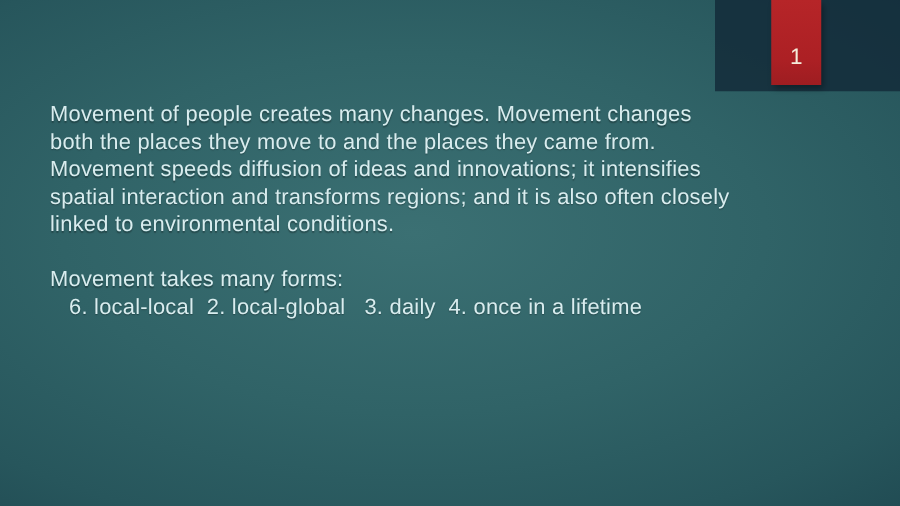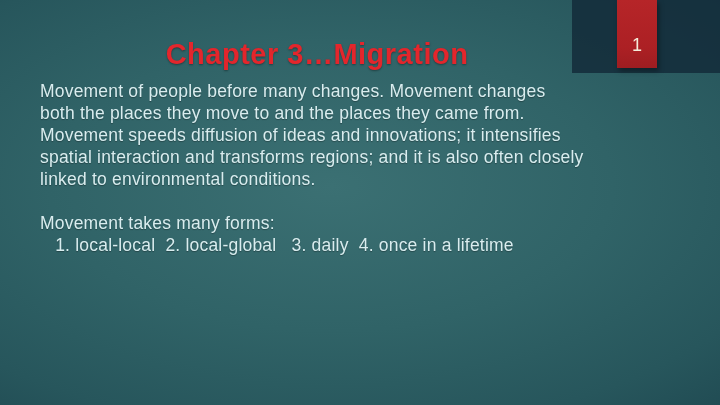--- a/index.html
+++ b/index.html
@@ -84,25 +84,24 @@
 <body>
 
 <div class="slide">
 
   <div class="corner-panel"></div>
 
   <div class="number-box">
     <span class="num">1</span>
   </div>
 
-  <h1 class="title">Chapter 3…Migration</h1>
 
   <div class="body-text">
-    <p>Movement of people before many changes. Movement changes
+    <p>Movement of people creates many changes. Movement changes
 both the places they move to and the places they came from.
 Movement speeds diffusion of ideas and innovations; it intensifies
 spatial interaction and transforms regions; and it is also often closely
 linked to environmental conditions.</p>
     <p>Movement takes many forms:
-   1. local-local  2. local-global   3. daily  4. once in a lifetime</p>
+   6. local-local  2. local-global   3. daily  4. once in a lifetime</p>
   </div>
 
 </div>
 
 </body></html>

